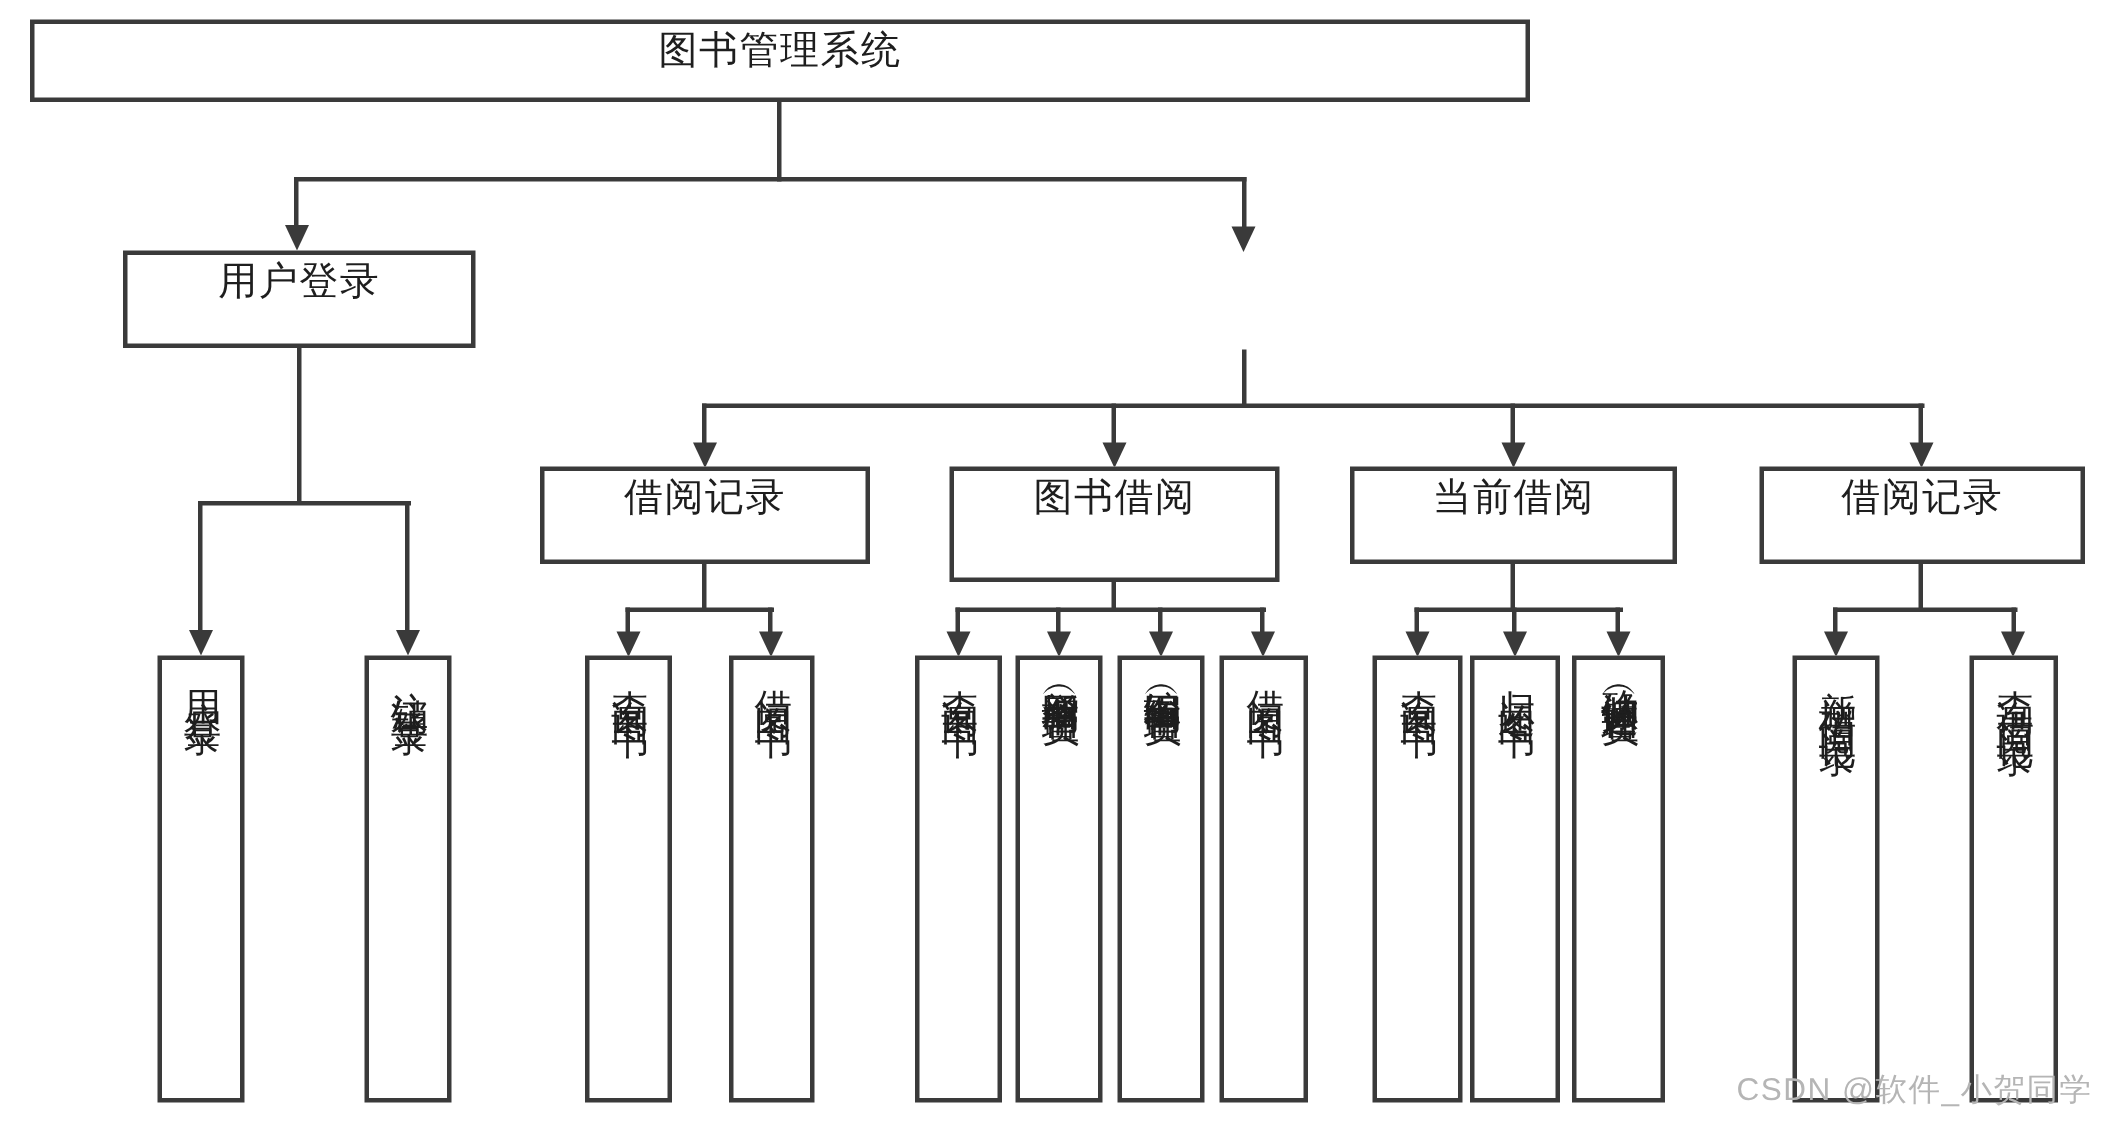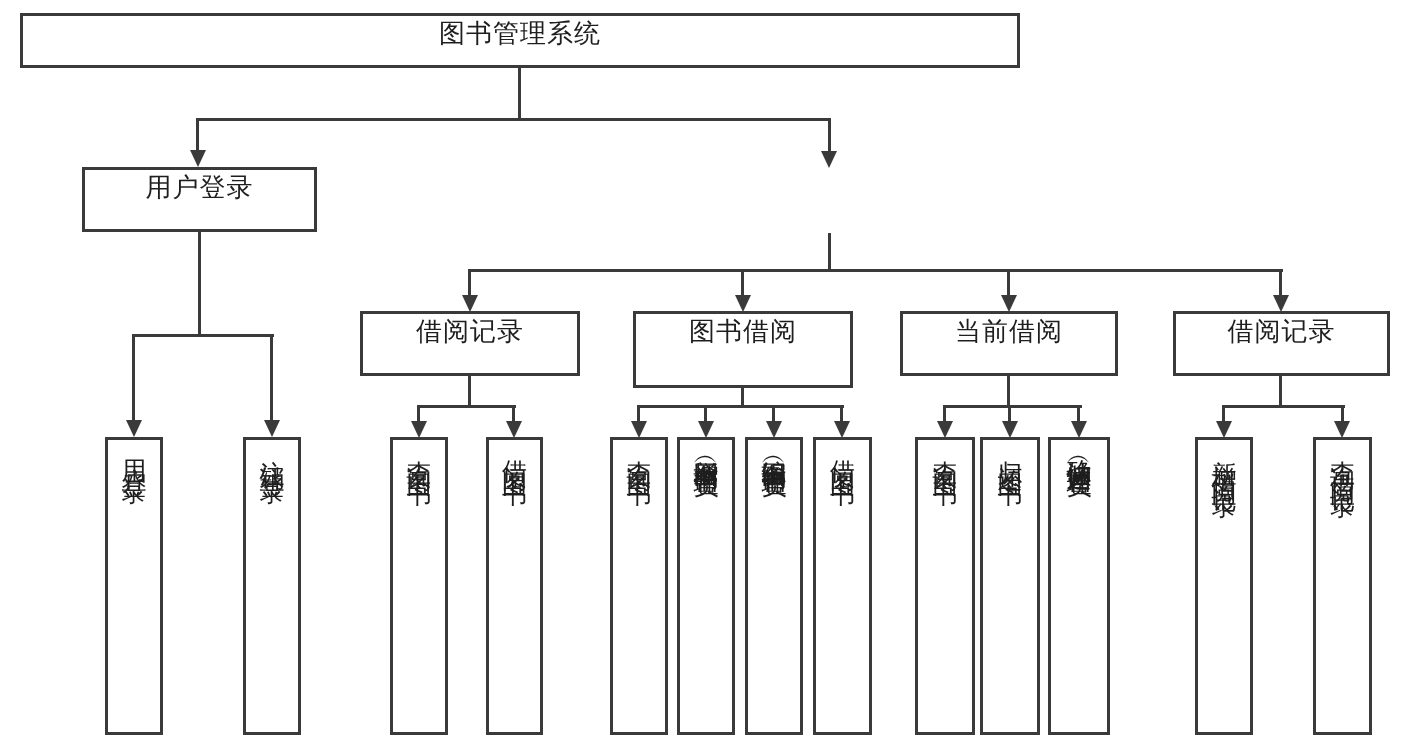--- a/index.html
+++ b/index.html
@@ -152,14 +152,15 @@
   <div class="vline" style="left:1077px;top:405px;height:18px"></div>
   <div class="arrow" style="left:1071px;top:421px"></div>
 
   <div class="vline" style="left:1279px;top:376px;height:31px"></div>
   <div class="hline" style="left:1222px;top:405px;width:123px"></div>
   <div class="vline" style="left:1222px;top:405px;height:18px"></div>
   <div class="arrow" style="left:1216px;top:421px"></div>
   <div class="vline" style="left:1341px;top:405px;height:18px"></div>
   <div class="arrow" style="left:1334px;top:421px"></div>
 
+  <div class="watermark">CSDN @软件_小贺同学</div>
 
 </div>
 
 </body></html>

